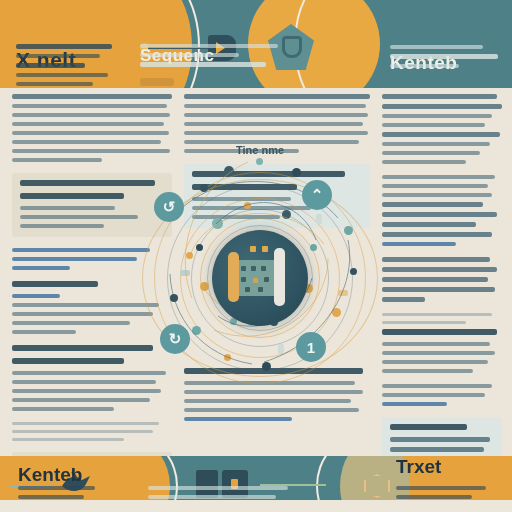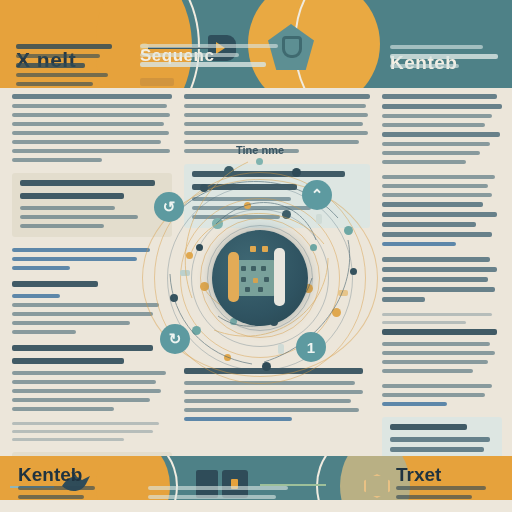--- a/index.html
+++ b/index.html
@@ -160,21 +160,21 @@
   .ft-orange-l { position:absolute; left:0; top:0; width:140px; height:56px; background:#e6a23c; }
   .ft-teal     { position:absolute; left:118px; top:0; width:268px; height:56px; background:#4e8187; }
   .ft-orange-r { position:absolute; left:366px; top:0; width:146px; height:56px; background:#e6a23c; }
   .ft-blob-l   { position:absolute; left:96px; top:-16px; width:74px; height:92px; background:#e6a23c; border-radius:50%; }
   .ft-arc-l    { position:absolute; left:98px; top:-18px; width:80px; height:96px; border:2px solid #f2ece1; border-radius:50%; border-color:transparent #f2ece1 transparent transparent;}
   .ft-blob-r   { position:absolute; left:340px; top:-18px; width:70px; height:96px; background:#b9b084; border-radius:50%; }
   .ft-arc-r    { position:absolute; left:316px; top:-20px; width:86px; height:100px; border:2px solid #f2ece1; border-radius:50%; border-color:transparent transparent transparent #f2ece1;}
   .ft-title { position:absolute; font-weight:bold; font-size:19px; white-space:nowrap; }
   .ftt-l { left:18px;  top:8px;  color:#1f3340; }
   .ftt-m { left:148px; top:8px;  color:#f2ece0; }
-  .ftt-r { left:396px; top:8px;  color:#1f3340; }
+  .ftt-r { left:396px; top:0;  color:#1f3340; }
   .ft-lines-l { position:absolute; left:18px;  top:30px; width:84px; }
   .ft-lines-l .fl { background:#2d4755; }
   .ft-lines-m { position:absolute; left:148px; top:30px; width:146px; }
   .ft-lines-m .fl { background:#dbe6e3; }
   .ft-lines-r { position:absolute; left:396px; top:30px; width:100px; }
   .ft-lines-r .fl { background:#2e4654; }
   .ft-bird {
     position:absolute; left:60px; top:14px; width:34px; height:26px;
   }
   .ft-flag {

